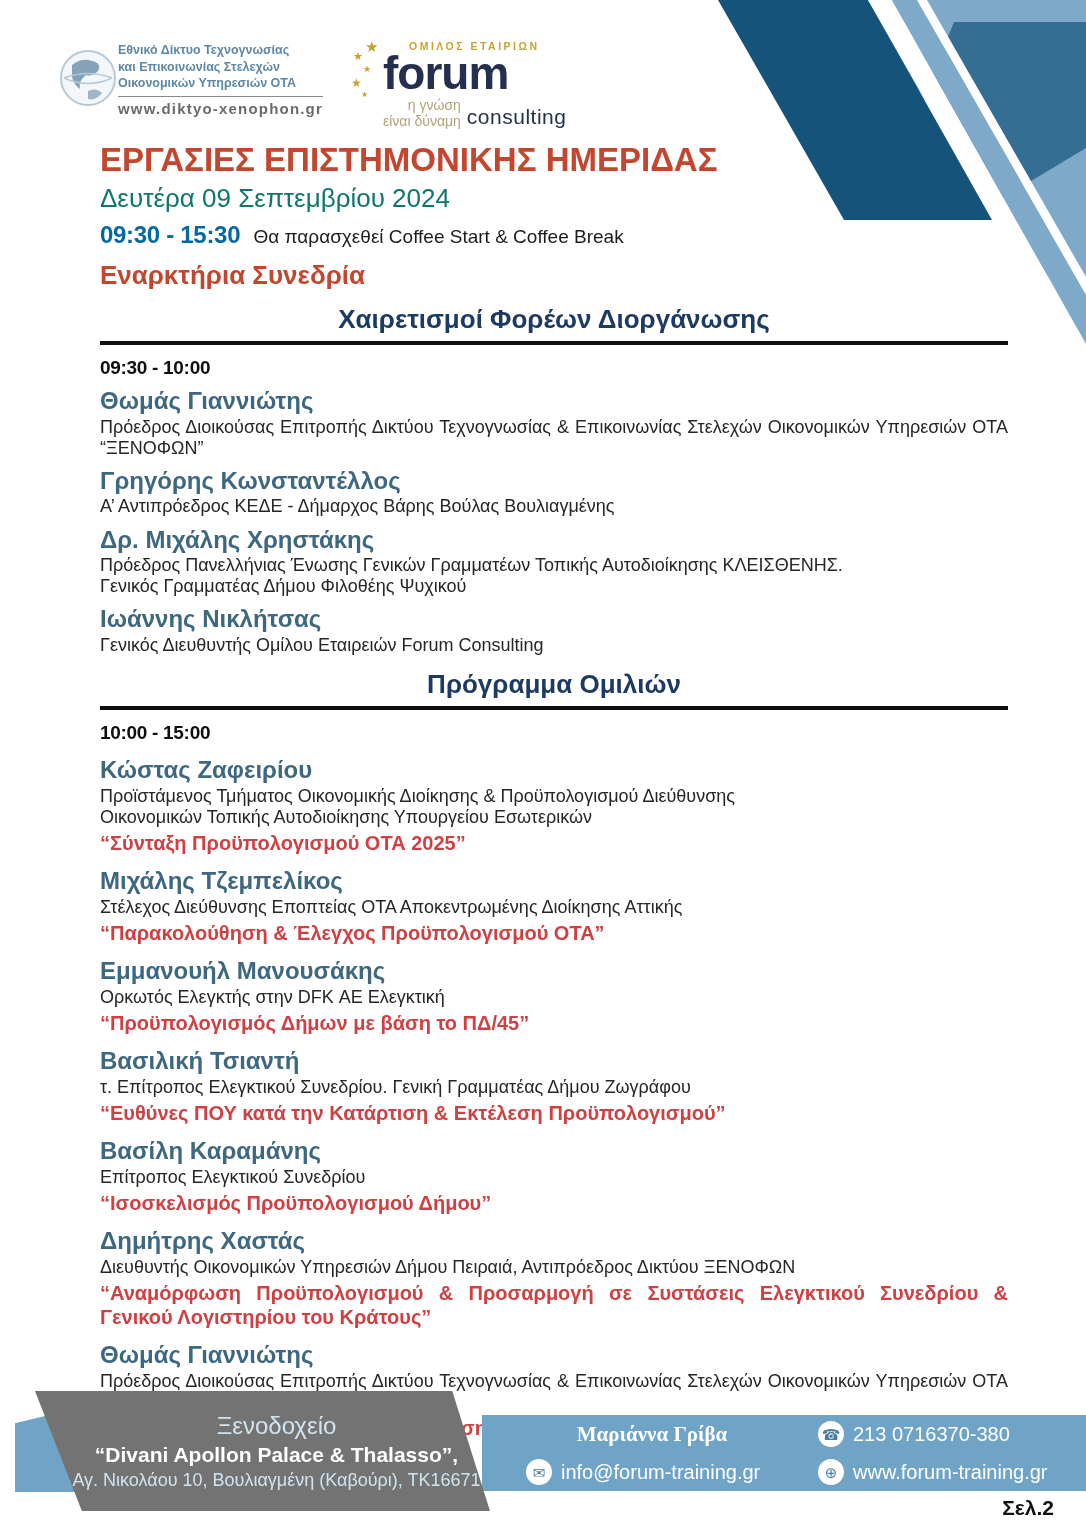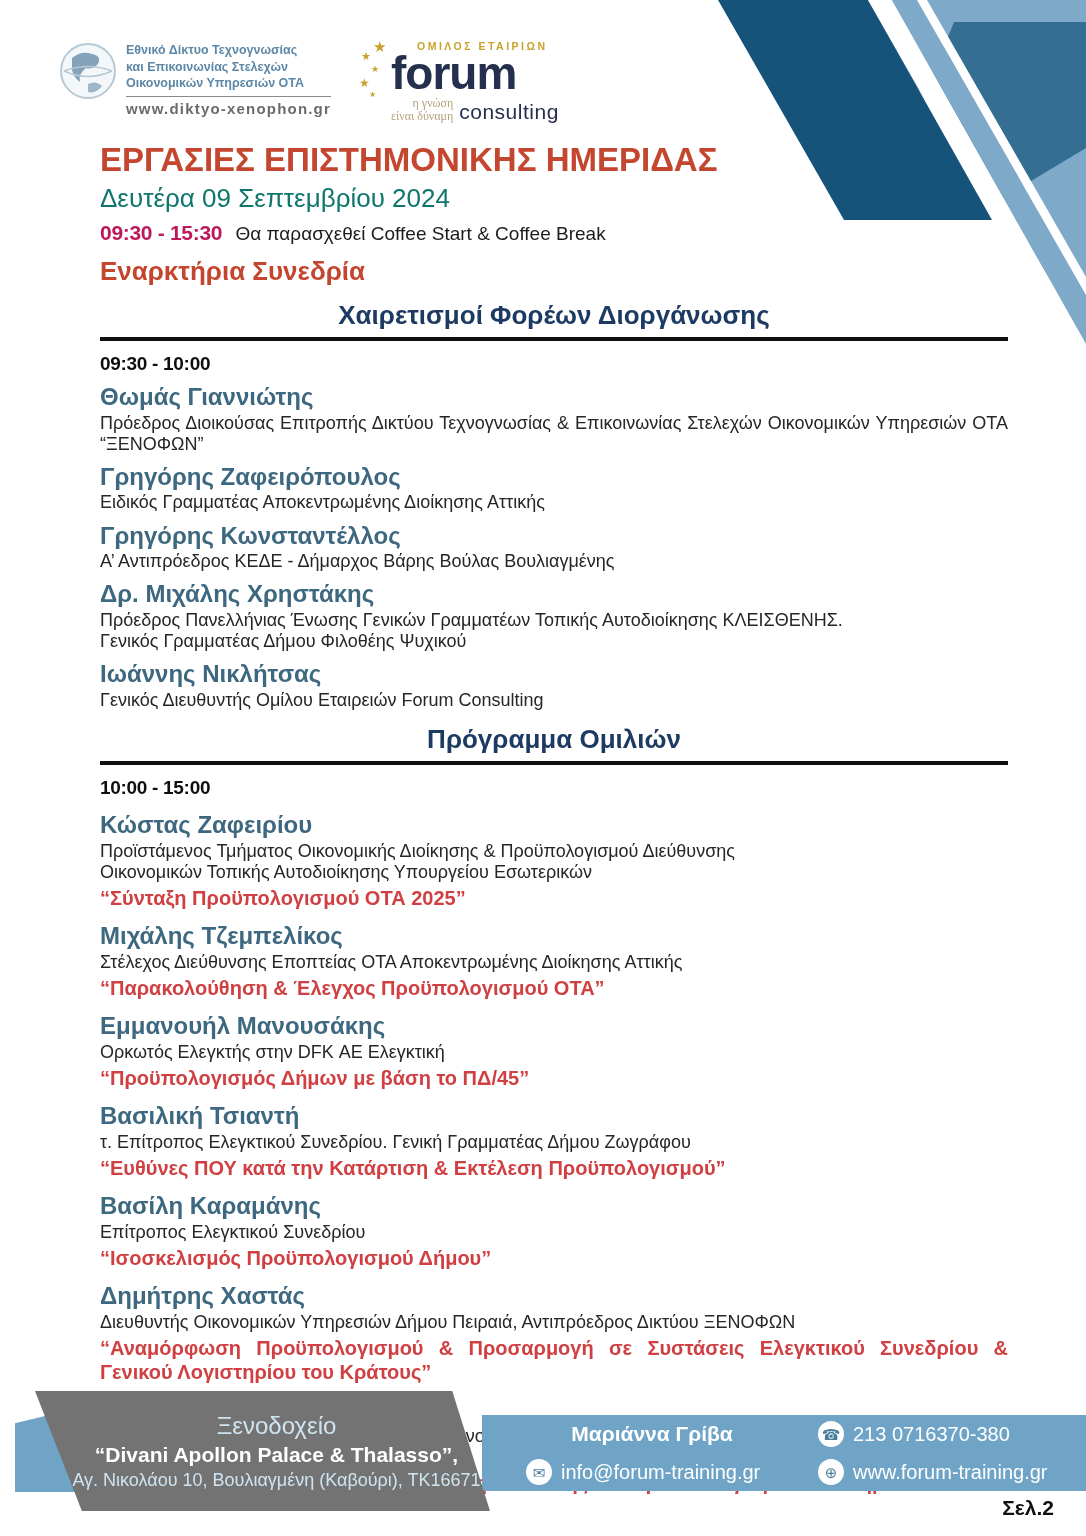--- a/index.html
+++ b/index.html
@@ -4,43 +4,43 @@
 <style>
   html,body { margin:0; padding:0; }
   body { font-family:"Liberation Sans","DejaVu Sans",sans-serif; }
   .page { position:relative; width:1086px; height:1536px; background:#ffffff; overflow:hidden; }
 
   
   .decor { position:absolute; top:0; right:0; width:400px; height:460px; z-index:0; }
 
   
   .logos { position:absolute; top:40px; left:58px; display:flex; gap:26px; z-index:2; align-items:flex-start; }
-  .logo-x { display:flex; gap:8px; align-items:flex-start; }
+  .logo-x { display:flex; gap:0; align-items:center; }
   .logo-x-text { padding-top:2px; }
   .logo-x-line { font-size:12.5px; line-height:1.32; color:#5d87a6; font-weight:600; }
   .logo-x-url { margin-top:4px; padding-top:3px; border-top:1.5px solid #8a8a8a; font-size:15px; font-weight:bold; color:#6b6b6b; letter-spacing:1.2px; }
   .logo-forum { position:relative; padding-left:34px; }
   .star { position:absolute; color:#c9a22e; }
   .s1{ top:-2px; left:16px; font-size:15px;}
   .s2{ top:10px; left:4px;  font-size:11px;}
   .s3{ top:24px; left:14px; font-size:9px;}
   .s4{ top:36px; left:2px;  font-size:12px;}
   .s5{ top:50px; left:12px; font-size:8px;}
   .forum-group { font-size:10.5px; letter-spacing:2.5px; color:#c9a22e; font-weight:bold; margin-left:26px; }
   .forum-name { font-size:46px; font-weight:bold; color:#25304f; line-height:0.95; letter-spacing:-1px; }
   .forum-bottom { display:flex; align-items:flex-end; gap:6px; margin-top:1px; }
-  .forum-tag { font-size:12px; color:#b3a27a; line-height:1.15; text-align:right;font-family:Liberation Serif, serif; }
+  .forum-tag { font-size:14px; color:#b3a27a; line-height:1.15; text-align:right; }
   .forum-consulting { font-size:21px; color:#25304f; letter-spacing:0.5px; }
 
   
   .content { position:absolute; left:100px; top:142px; width:908px; z-index:1; }
   .title { font-size:33px; font-weight:bold; color:#c4462f; line-height:1.08; }
   .date { font-size:26px; color:#0f766e; margin-top:5px; }
   .timeline { margin-top:7px; font-size:19px; color:#1c1c1c; font-weight:500; }
-  .time-bold { font-weight:bold; font-size:21px; color:#be185d; letter-spacing:-0.3px; margin-right:8px; }
+  .time-bold { font-weight:bold; font-size:24px; color:#0369a1; letter-spacing:-0.3px; margin-right:8px; }
   .kicker { margin-top:11px; font-size:26px; font-weight:bold; color:#c4462f; }
   .sec-title { margin-top:13px; font-size:26px; font-weight:bold; color:#1d3a63;text-align:center; }
   .rule { height:4px; background:#101010; margin-top:6px; }
   .slot-time { margin-top:12px; font-size:19px; font-weight:bold; color:#0e0e0e; letter-spacing:-0.3px; }
   .speaker { margin-top:9px; }
   .program .speaker { margin-top:13px; }
   .sp-name { font-size:24px; font-weight:bold; color:#3d6880; line-height:1.12; }
   .sp-desc { font-size:18px; color:#262626; line-height:1.17; margin-top:2px; white-space:pre-line; }
   .sp-talk { font-size:20px; font-weight:bold; color:#d04043; line-height:1.2; margin-top:3px; }
   .justify { text-align:justify; }
@@ -50,21 +50,21 @@
     clip-path:polygon(0 14%, 55% 0, 100% 100%, 0 100%); z-index:1; }
   .hotel-plate { position:absolute; left:35px; top:1391px; width:455px; height:120px; background:#737373;
     clip-path:polygon(0 0, 91.7% 0, 100% 100%, 10.3% 100%); z-index:3;
     display:flex; flex-direction:column; justify-content:center; align-items:center; text-align:center; padding-left:28px; box-sizing:border-box; }
   .hotel-kicker { font-size:24px; color:#cfe4f0; font-weight:300; }
   .hotel-name { font-size:21px; color:#ffffff; font-weight:bold; margin-top:3px; }
   .hotel-addr { font-size:18px; color:#cfe4f0; margin-top:3px; }
   .contact-bar { position:absolute; left:482px; top:1415px; width:604px; height:76px; background:#6fa4c7; z-index:2;
     display:grid; grid-template-columns:292px 1fr; grid-template-rows:1fr 1fr; align-items:center; padding-left:44px; box-sizing:border-box; }
   .c-row { display:flex; align-items:center; gap:9px; color:#ffffff; font-size:20px; }
-  .c-person { justify-content:center; font-weight:bold; font-size:21px; padding-right:40px; }
+  .c-person { justify-content:center; font-weight:bold; font-size:21px; padding-right:40px;font-family:Liberation Serif, serif; }
   .circle-icon { width:26px; height:26px; min-width:26px; border-radius:50%; background:#ffffff; color:#4a7d9b;
     display:inline-flex; align-items:center; justify-content:center; font-size:15px; line-height:1; }
   .page-num { position:absolute; right:32px; top:1496px; font-size:21px; font-weight:bold; color:#101010; z-index:2; }
 </style>
 </head>
 <body>
 
 <div class="page">
 
   <svg class="decor" viewBox="0 0 400 460" width="400" height="460">
@@ -122,25 +122,20 @@
     <div class="sec-title">Χαιρετισμοί Φορέων Διοργάνωσης</div>
     <div class="rule"></div>
     <div class="slot-time">09:30 - 10:00</div>
     <div>
   <div class="speaker">
     <div class="sp-name">Θωμάς Γιαννιώτης</div>
     <div class="sp-desc justify">Πρόεδρος Διοικούσας Επιτροπής Δικτύου Τεχνογνωσίας &amp; Επικοινωνίας Στελεχών Οικονομικών Υπηρεσιών ΟΤΑ “ΞΕΝΟΦΩΝ”</div>
 
   </div>
 
-  <div class="speaker">
-    <div class="sp-name">Γρηγόρης Ζαφειρόπουλος</div>
-    <div class="sp-desc">Ειδικός Γραμματέας Αποκεντρωμένης Διοίκησης Αττικής</div>
-
-  </div>
 
   <div class="speaker">
     <div class="sp-name">Γρηγόρης Κωνσταντέλλος</div>
     <div class="sp-desc">Α’ Αντιπρόεδρος ΚΕΔΕ - Δήμαρχος Βάρης Βούλας Βουλιαγμένης</div>
 
   </div>
 
   <div class="speaker">
     <div class="sp-name">Δρ. Μιχάλης Χρηστάκης</div>
     <div class="sp-desc">Πρόεδρος Πανελλήνιας Ένωσης Γενικών Γραμματέων Τοπικής Αυτοδιοίκησης ΚΛΕΙΣΘΕΝΗΣ.

